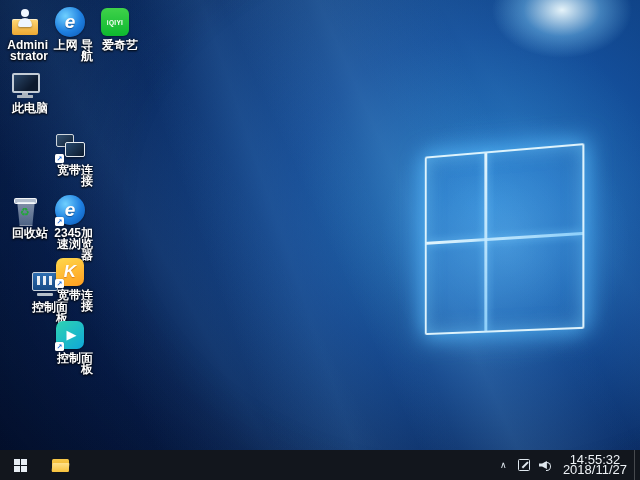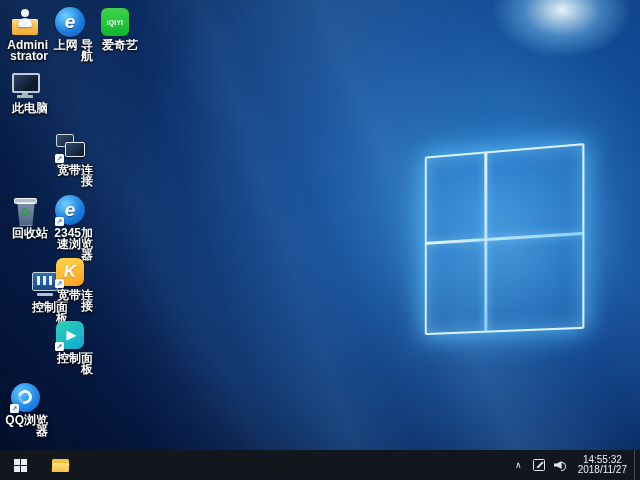--- a/index.html
+++ b/index.html
@@ -160,21 +160,21 @@
   .chev{font-size:9px;color:#dfe7ee;line-height:1;}
   .pen{position:relative;width:12px;height:12px;display:block;}
   .pen::before{content:"";position:absolute;inset:0;border:1px solid #dfe7ee;border-radius:1.5px;}
   .pen::after{content:"";position:absolute;left:2.5px;top:5px;width:8px;height:1.5px;background:#dfe7ee;
     transform:rotate(-45deg);}
   .spk{position:relative;width:13px;height:12px;display:block;}
   .spk::before{content:"";position:absolute;left:0;top:2px;width:8px;height:8px;background:#dfe7ee;
     clip-path:polygon(0 30%,40% 30%,100% 0,100% 100%,40% 70%,0 70%);}
   .spk::after{content:"";position:absolute;right:1px;top:2.5px;width:4px;height:7px;
     border:1px solid #dfe7ee;border-left:none;border-radius:0 7px 7px 0;}
-  .clock{background:none;border:none;padding:0 7px;color:#eef2f6;font-size:10px;line-height:10.5px;
+  .clock{background:none;border:none;padding:0 7px;color:#eef2f6;font-size:13px;line-height:10.5px;
     text-align:center;cursor:pointer;font-family:inherit;}
   .show-desktop{width:5px;height:100%;border-left:1px solid rgba(255,255,255,.22);cursor:pointer;}
 </style>
 </head>
 <body>
 
 <div class="stage">
 
   <div class="wallpaper">
     <div class="rays"></div>
@@ -247,27 +247,20 @@
       <span class="shortcut">↗</span>
     </div>
     <div class="icon-label">宽带连接</div>
   </div>
       <div class="icon-cell" style="left: 47px; top: 318.5px;">
     <div class="ico i-tencent-video">
       <span class="glyph">▶</span>
       <span class="shortcut">↗</span>
     </div>
     <div class="icon-label">控制面板</div>
-  </div>
-      <div class="icon-cell" style="left: 2px; top: 381px;">
-    <div class="ico i-qq-browser">
-      <span class="glyph"></span>
-      <span class="shortcut">↗</span>
-    </div>
-    <div class="icon-label">QQ浏览器</div>
   </div>
     </div>
 
   <div class="taskbar">
     <button class="tb-btn">
       <span class="win-flag"></span>
     </button>
     <button class="tb-btn">
       <span class="folder"></span>
     </button>

